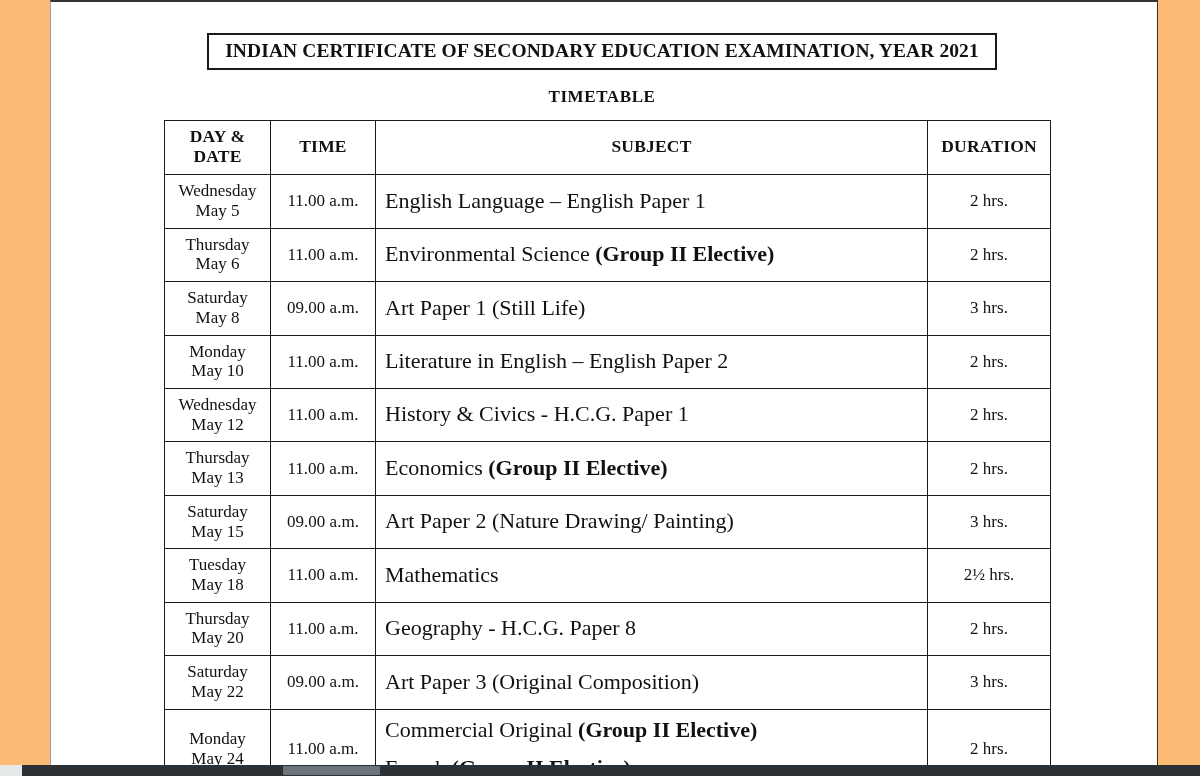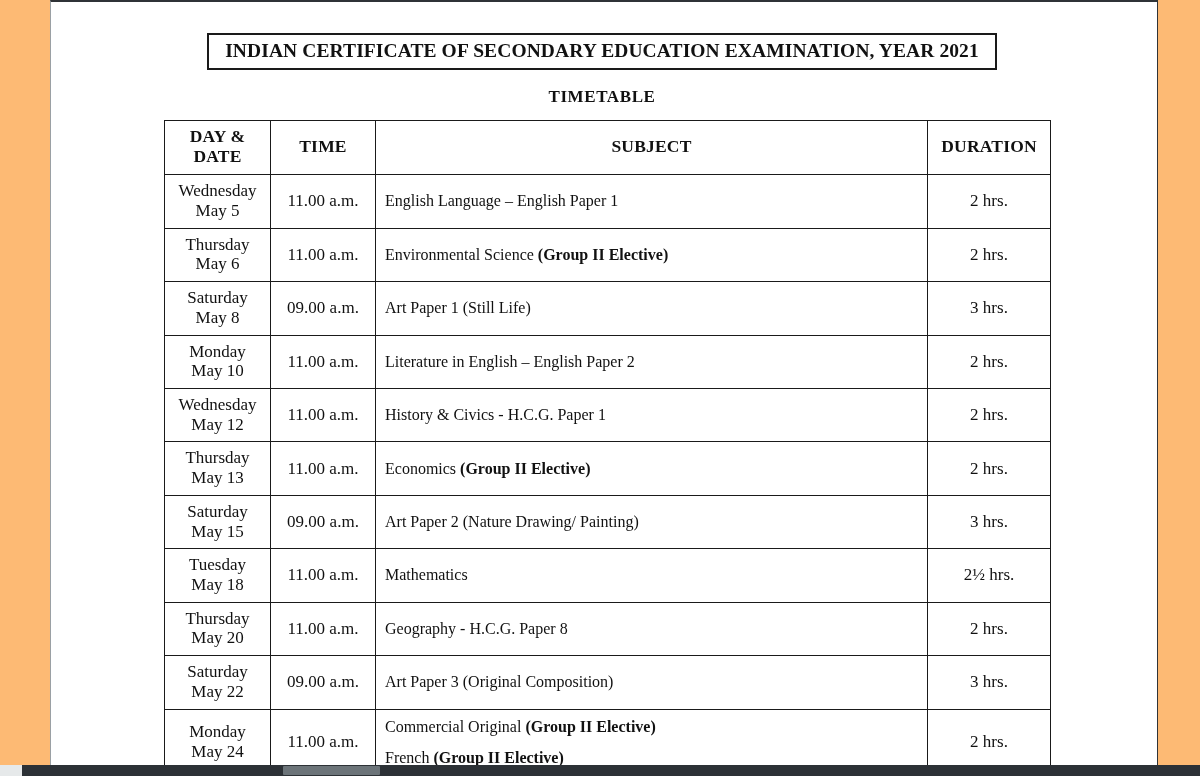--- a/index.html
+++ b/index.html
@@ -109,21 +109,21 @@
 
   td.time {
     text-align: center;
     font-size: 17px;
     padding: 6px 2px;
     white-space: nowrap;
   }
 
   td.subject {
     text-align: left;
-    font-size: 16px;
+    font-size: 22px;
     padding: 7px 8px 8px 9px;
     line-height: 1.2;
   }
 
   td.duration {
     text-align: center;
     font-size: 17px;
     padding: 6px 2px;
     white-space: nowrap;
   }

